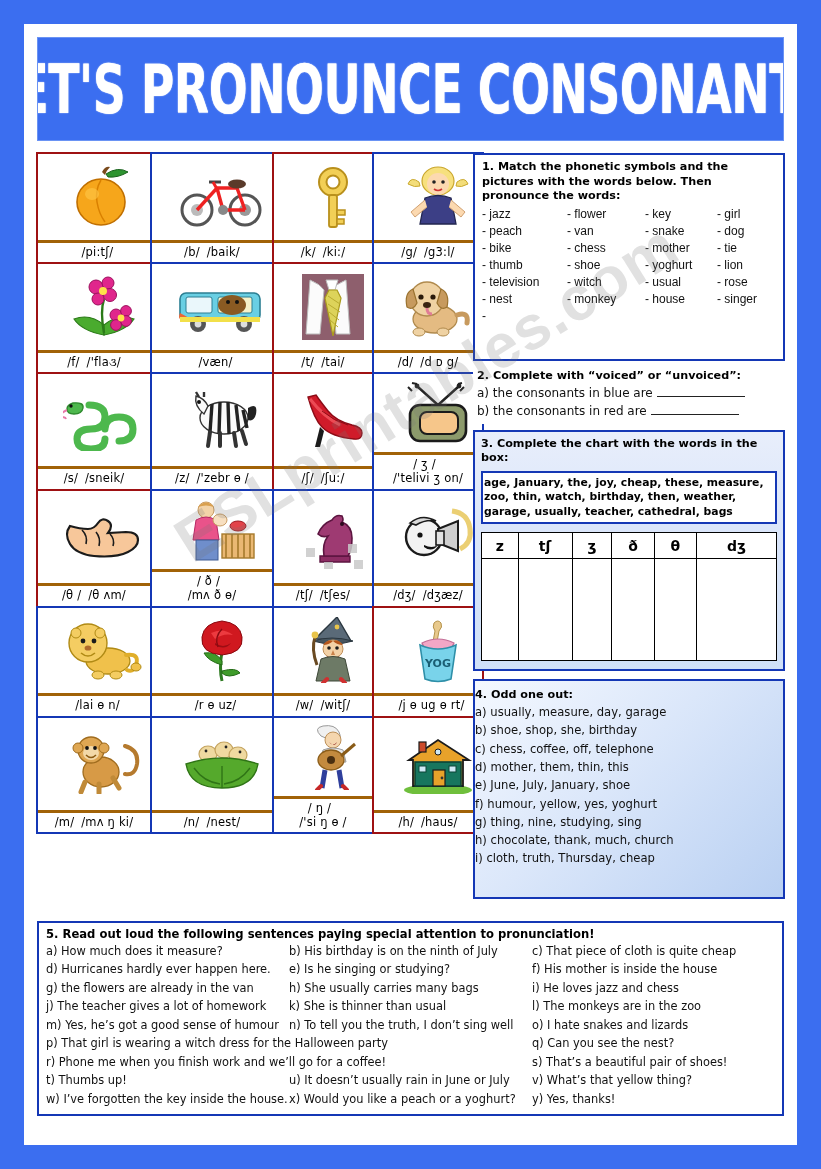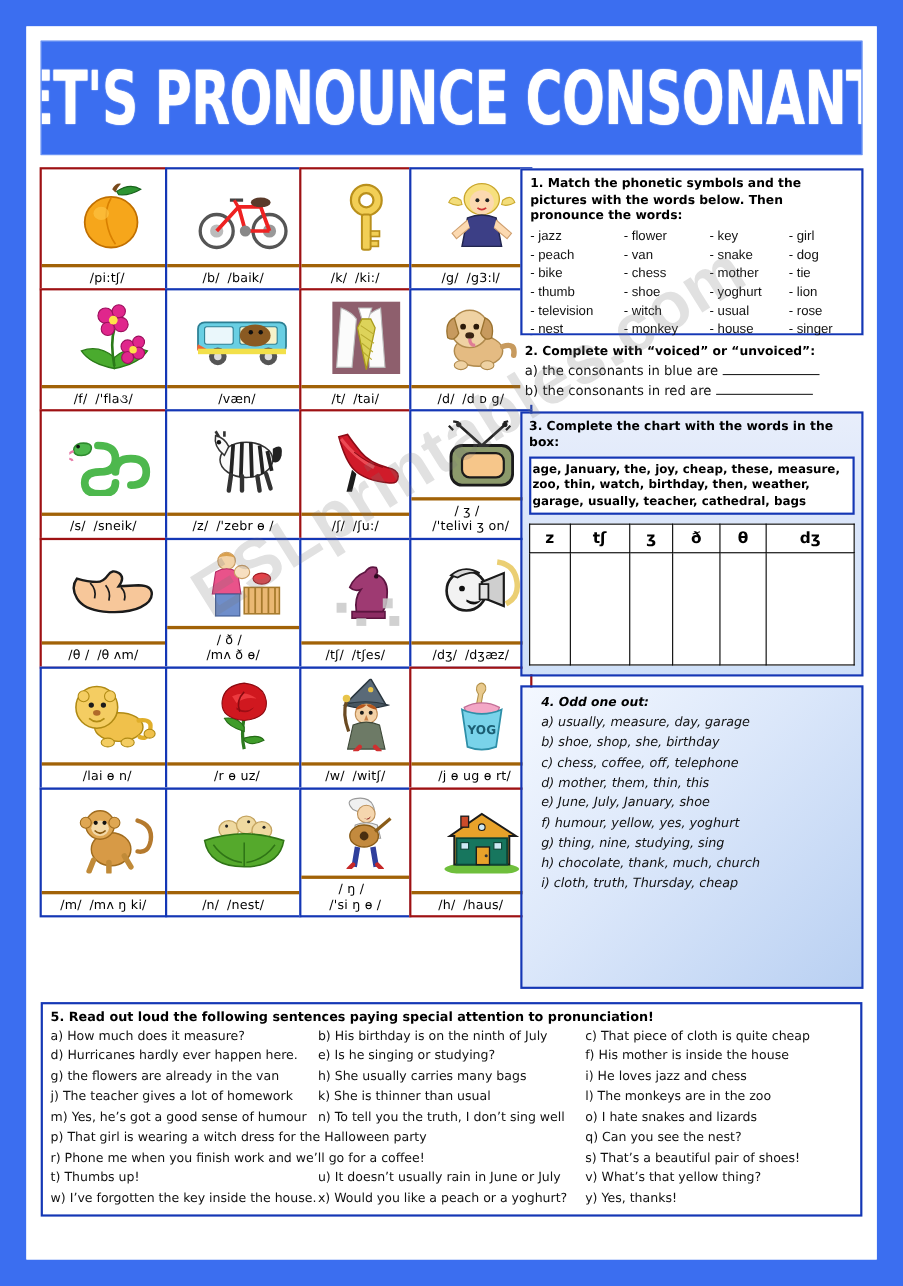--- a/index.html
+++ b/index.html
@@ -100,21 +100,21 @@
     padding: 5px 7px;
   }
   .ex-title {
     font-family: "DejaVu Sans", sans-serif;
     font-weight: bold;
     font-size: 11.2px;
     color: #000;
     line-height: 1.3;
   }
   
-  .ex1 { height: 152px; }
+  .ex1 { height: 208px; }
   .ex1 .wordgrid {
     display: grid;
     grid-template-columns: 85px 78px 72px 60px;
     font-family: Liberation Sans, sans-serif;
     font-size: 12px;
     line-height: 1.42;
     color: #111;
     margin-top: 2px;
   }
   .ex1 .wordgrid span { white-space: nowrap; }
@@ -169,34 +169,33 @@
     height: 26px;
     text-align: center;
   }
   .phon-table td { height: 102px; }
 
   
   .ex4 {
     margin-top: 8px;
     border: 2px solid #1437b5;
     background: linear-gradient(135deg, #f4f8ff 0%, #dbe7fa 45%, #b9d0f2 100%);
-    padding: 7px 8px 8px 17px;
+    padding: 7px 8px 8px 0;
     flex: 1;
-    font-style: italic;
   }
   .ex4 .line {
     font-family: "DejaVu Sans", sans-serif;
     font-size: 11.6px;
     color: #111;
     line-height: 1.58;
   }
 
   
   .ex5 {
-    margin-top: 12px;
+    margin-top: 22px;
     border: 2px solid #1437b5;
     background: #ffffff;
     padding: 4px 7px 6px 7px;
   }
   .ex5 .ex5-title {
     font-family: "DejaVu Sans", sans-serif;
     font-weight: bold;
     font-size: 11.6px;
     color: #000;
     margin-bottom: 1px;

